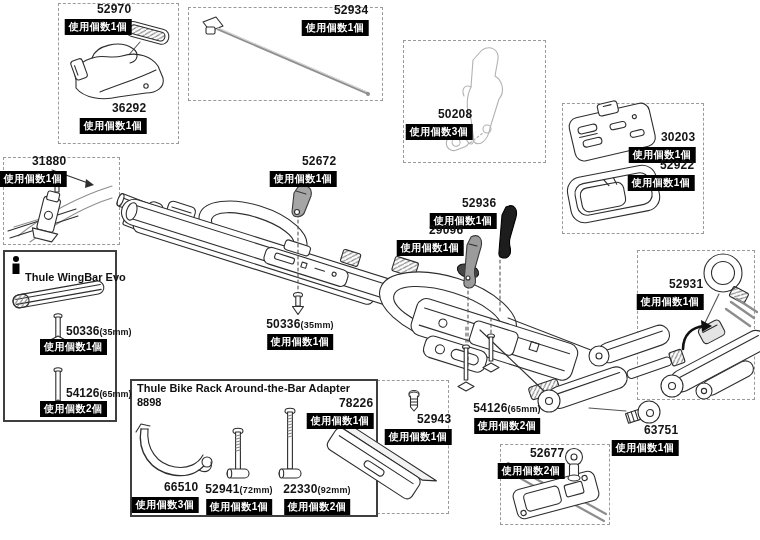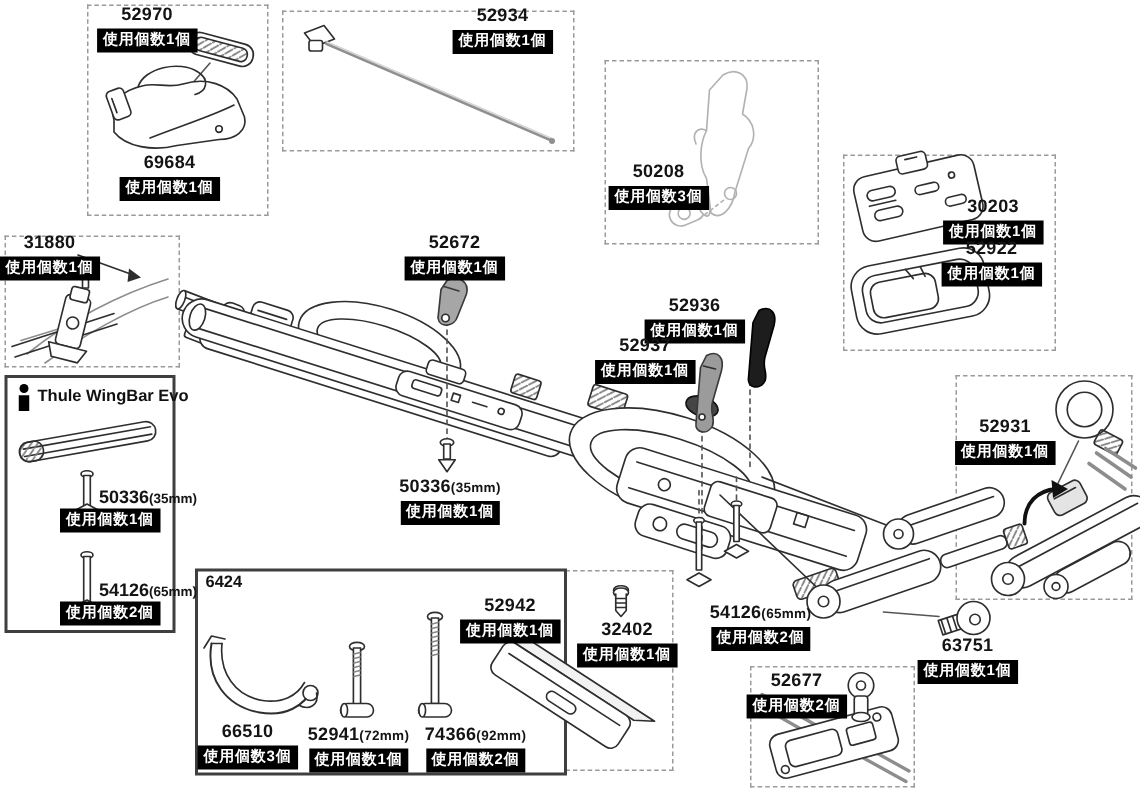--- a/index.html
+++ b/index.html
@@ -3,28 +3,28 @@
 <meta charset="utf-8">
 <style>
   html,body{margin:0;padding:0;background:#fff;}
   .stage{position:relative;width:760px;height:540px;background:#ffffff;overflow:hidden;
          font-family:"Liberation Sans",sans-serif;}
   .gbox{position:absolute;z-index:1;}
   .gbox.dashed{border:1px dashed #9a9a9a;}
   .gbox.solid{border:2px solid #3f3f3f;}
   svg.art{position:absolute;left:0;top:0;z-index:2;}
   .plabel{position:absolute;z-index:3;text-align:center;transform:translateX(-50%);white-space:nowrap;}
-  .pnum{font-size:12px;font-weight:700;color:#141414;letter-spacing:.2px;line-height:1.1;}
+  .pnum{font-size:12px;font-weight:700;color:#141414;letter-spacing:.2px;line-height:1.1;text-align:right;}
   .psize{font-size:9px;font-weight:700;}
   .pqty{display:inline-block;background:#000;color:#fff;font-size:10px;font-weight:700;
         padding:1px 4px 2px;margin-top:1px;line-height:1.3;letter-spacing:.5px;}
   .qabs{position:absolute;z-index:3;background:#000;color:#fff;font-size:10px;font-weight:700;
         padding:1px 4px 2px;line-height:1.3;letter-spacing:.5px;white-space:nowrap;}
   .nabs{position:absolute;z-index:3;font-size:12px;font-weight:700;color:#141414;white-space:nowrap;line-height:1.1;}
-  .boxtitle{position:absolute;z-index:3;font-size:11px;font-weight:700;color:#111;line-height:1.25;white-space:nowrap;}
+  .boxtitle{position:absolute;z-index:3;font-size:11px;font-weight:700;color:#111;line-height:1.25;white-space:nowrap;margin-top:13px;}
   .kittitle{position:absolute;z-index:3;font-size:11px;font-weight:700;color:#111;line-height:1.25;}
   .infoicon{position:absolute;z-index:3;width:10px;height:18px;}
 </style>
 </head>
 <body>
 
 <div class="stage">
 
   <div class="gbox dashed" style="left:58px;top:3px;width:119px;height:139px"></div>
   <div class="gbox dashed" style="left:188px;top:7px;width:193px;height:92px"></div>
@@ -36,21 +36,22 @@
   <div class="gbox dashed" style="left:500px;top:444px;width:108px;height:79px"></div>
   <div class="gbox solid" style="left:3px;top:250px;width:110px;height:168px"></div>
   <div class="gbox solid" style="left:130px;top:379px;width:244px;height:134px"></div>
 
   <svg class="infoicon" style="left:11px;top:256px" viewBox="0 0 10 18">
     <circle cx="5" cy="3" r="3" fill="#000"></circle>
       <rect x="1.5" y="7.5" width="7" height="10.5" fill="#000"></rect>
   </svg>
   <div class="boxtitle" style="left:25px;top:258px">Thule WingBar Evo</div>
   <div class="kittitle" style="left:137px;top:382px;width:236px">
-    <div>6424</div>
+    <div>Thule Bike Rack Around-the-Bar Adapter</div>
+    <div>8898</div>
   </div>
 
   <svg class="art" width="760" height="540" viewBox="0 0 760 540" fill="none" stroke="#2e2e2e" stroke-width="1.1" stroke-linecap="round" stroke-linejoin="round">
     <defs>
       <pattern id="hatch" width="5" height="5" patternUnits="userSpaceOnUse">
         <path d="M0 5 L5 0" stroke="#777" stroke-width="1.1"></path>
       </pattern>
     </defs>
 
     <g>
@@ -366,21 +367,21 @@
       <rect x="569.5" y="464" width="9" height="13" rx="2" fill="#fff"></rect>
       <ellipse cx="574" cy="478" rx="6" ry="3" fill="#fff"></ellipse>
     </g>
   </svg>
 
   <div class="plabel" style="left:98px;top:3px">
     <div class="pnum">52970</div>
     <div class="pqty">使用個数1個</div>
   </div>
   <div class="plabel" style="left:113px;top:102px">
-    <div class="pnum">69684</div>
+    <div class="pnum">36292</div>
     <div class="pqty">使用個数1個</div>
   </div>
   <div class="plabel" style="left:335px;top:4px">
     <div class="pnum">52934</div>
     <div class="pqty">使用個数1個</div>
   </div>
   <div class="plabel" style="left:439px;top:108px">
     <div class="pnum">50208</div>
     <div class="pqty">使用個数3個</div>
   </div>
@@ -398,21 +399,21 @@
   </div>
   <div class="plabel" style="left:303px;top:155px">
     <div class="pnum">52672</div>
     <div class="pqty">使用個数1個</div>
   </div>
   <div class="plabel" style="left:463px;top:197px">
     <div class="pnum">52936</div>
     <div class="pqty">使用個数1個</div>
   </div>
   <div class="plabel" style="left:430px;top:224px">
-    <div class="pnum">52937</div>
+    <div class="pnum">29096</div>
     <div class="pqty">使用個数1個</div>
   </div>
   <div class="plabel" style="left:670px;top:278px">
     <div class="pnum">52931</div>
     <div class="pqty">使用個数1個</div>
   </div>
 
   <div class="nabs" style="left:66px;top:325px">
     <span>50336</span><span class="psize">(35mm)</span>
   </div>
@@ -440,30 +441,30 @@
     <div class="pqty">使用個数3個</div>
   </div>
   <div class="plabel" style="left:239px;top:483px">
     <div class="pnum">
       <span>52941</span><span class="psize">(72mm)</span>
     </div>
     <div class="pqty">使用個数1個</div>
   </div>
   <div class="plabel" style="left:317px;top:483px">
     <div class="pnum">
-      <span>74366</span><span class="psize">(92mm)</span>
+      <span>22330</span><span class="psize">(92mm)</span>
     </div>
     <div class="pqty">使用個数2個</div>
   </div>
   <div class="plabel" style="left:340px;top:397px">
-    <div class="pnum">52942</div>
+    <div class="pnum">78226</div>
     <div class="pqty">使用個数1個</div>
   </div>
   <div class="plabel" style="left:418px;top:413px">
-    <div class="pnum">32402</div>
+    <div class="pnum">52943</div>
     <div class="pqty">使用個数1個</div>
   </div>
   <div class="plabel" style="left:645px;top:424px">
     <div class="pnum">63751</div>
     <div class="pqty">使用個数1個</div>
   </div>
   <div class="plabel" style="left:531px;top:447px">
     <div class="pnum">52677</div>
     <div class="pqty">使用個数2個</div>
   </div>

